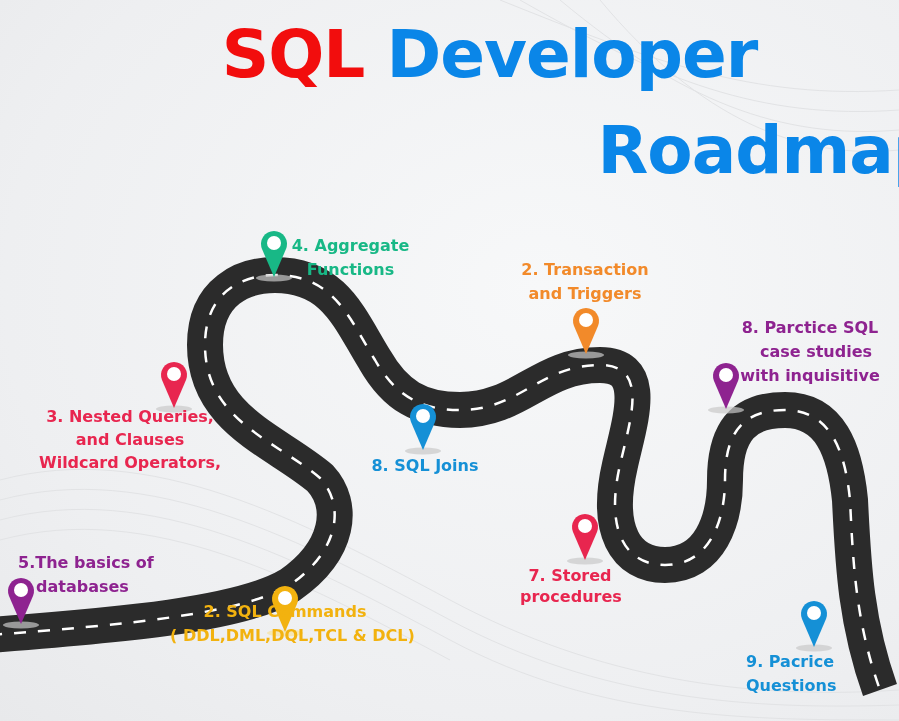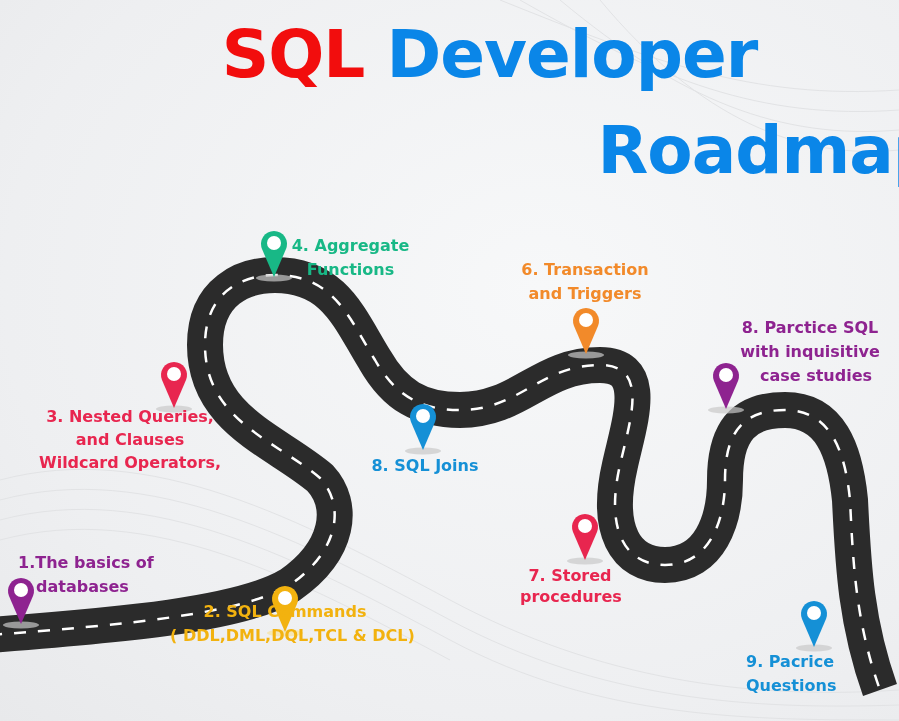--- a/index.html
+++ b/index.html
@@ -77,21 +77,21 @@
 </svg>
 
 <div class="pin" style="left:1px; top:572px;">
   <svg width="40" height="58" viewBox="0 0 40 58">
     <ellipse cx="20" cy="53" rx="18" ry="3.5" fill="#c9c9c9" opacity="0.7"></ellipse>
     <path d="M20 52 L8 24 A13 13 0 1 1 32 24 Z" fill="#8e2390"></path>
     <circle cx="20" cy="18" r="7" fill="#ffffff"></circle>
   </svg>
 </div>
 <div class="label" style="left:18px; top:551px; color:#8e2390;">
-  <div>1.The basics of</div>
+  <div>5.The basics of</div>
   <div style="padding-left:18px;">databases</div>
 </div>
 
 <div class="pin" style="left:265px; top:580px;">
   <svg width="40" height="58" viewBox="0 0 40 58">
     <ellipse cx="20" cy="53" rx="18" ry="3.5" fill="#f5e3a8" opacity="0.8"></ellipse>
     <path d="M20 52 L8 24 A13 13 0 1 1 32 24 Z" fill="#f2b20f"></path>
     <circle cx="20" cy="18" r="7" fill="#ffffff"></circle>
   </svg>
 </div>
@@ -137,21 +137,21 @@
 </div>
 
 <div class="pin" style="left:566px; top:302px;">
   <svg width="40" height="58" viewBox="0 0 40 58">
     <ellipse cx="20" cy="53" rx="18" ry="3.5" fill="#c9c9c9" opacity="0.7"></ellipse>
     <path d="M20 52 L8 24 A13 13 0 1 1 32 24 Z" fill="#f28a2a"></path>
     <circle cx="20" cy="18" r="7" fill="#ffffff"></circle>
   </svg>
 </div>
 <div class="label center" style="left:510px; top:258px; width:150px; color:#f28a2a;">
-  <div>6. Transaction</div>
+  <div>2. Transaction</div>
   <div>and Triggers</div>
 </div>
 
 <div class="pin" style="left:565px; top:508px;">
   <svg width="40" height="58" viewBox="0 0 40 58">
     <ellipse cx="20" cy="53" rx="18" ry="3.5" fill="#c9c9c9" opacity="0.7"></ellipse>
     <path d="M20 52 L8 24 A13 13 0 1 1 32 24 Z" fill="#e8264f"></path>
     <circle cx="20" cy="18" r="7" fill="#ffffff"></circle>
   </svg>
 </div>
@@ -162,22 +162,22 @@
 
 <div class="pin" style="left:706px; top:357px;">
   <svg width="40" height="58" viewBox="0 0 40 58">
     <ellipse cx="20" cy="53" rx="18" ry="3.5" fill="#c9c9c9" opacity="0.7"></ellipse>
     <path d="M20 52 L8 24 A13 13 0 1 1 32 24 Z" fill="#8e2390"></path>
     <circle cx="20" cy="18" r="7" fill="#ffffff"></circle>
   </svg>
 </div>
 <div class="label center" style="left:730px; top:316px; width:160px; color:#8e2390;">
   <div>8. Parctice SQL</div>
+  <div style="padding-left:12px;">case studies</div>
   <div>with inquisitive</div>
-  <div style="padding-left:12px;">case studies</div>
 </div>
 
 <div class="pin" style="left:794px; top:595px;">
   <svg width="40" height="58" viewBox="0 0 40 58">
     <ellipse cx="20" cy="53" rx="18" ry="3.5" fill="#c9c9c9" opacity="0.7"></ellipse>
     <path d="M20 52 L8 24 A13 13 0 1 1 32 24 Z" fill="#1590d6"></path>
     <circle cx="20" cy="18" r="7" fill="#ffffff"></circle>
   </svg>
 </div>
 <div class="label" style="left:746px; top:650px; color:#1590d6;">

